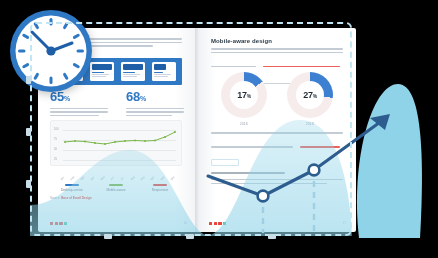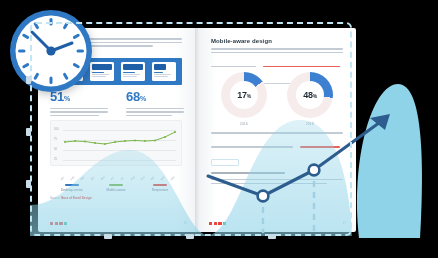--- a/index.html
+++ b/index.html
@@ -149,21 +149,21 @@
         <div class="mini-card" style="left:102px">
           <div class="thumb" style="width:60%"></div>
             <div class="ml b" style="width:45%"></div>
             <div class="ml" style="width:85%"></div>
             <div class="ml" style="width:70%"></div>
         </div>
       </div>
 
       <div class="stat-row">
         <div class="stat">
-          <div class="num"><span>51</span><span class="pct">%</span></div>
+          <div class="num"><span>65</span><span class="pct">%</span></div>
           <div class="desc">
             <div class="tline" style="width:100%"></div>
             <div class="tline" style="width:100%"></div>
             <div class="tline" style="width:84%"></div>
           </div>
         </div>
         <div class="stat">
           <div class="num"><span>68</span><span class="pct">%</span></div>
           <div class="desc">
             <div class="tline" style="width:100%"></div>
@@ -265,21 +265,21 @@
           <div class="donut" style="background: conic-gradient(rgb(61, 127, 208) 0deg, rgb(61, 127, 208) 54deg, rgb(246, 236, 236) 54deg, rgb(246, 236, 236) 360deg);">
             <div class="hole">
               <span class="val"><span>17</span><span class="pct">%</span></span>
             </div>
           </div>
           <div class="donut-year">2016</div>
         </div>
         <div class="donut-wrap">
           <div class="donut" style="background: conic-gradient(rgb(61, 127, 208) 0deg, rgb(61, 127, 208) 97.2deg, rgb(246, 236, 236) 97.2deg, rgb(246, 236, 236) 360deg);">
             <div class="hole">
-              <span class="val"><span>48</span><span class="pct">%</span></span>
+              <span class="val"><span>27</span><span class="pct">%</span></span>
             </div>
           </div>
           <div class="donut-year">2018</div>
         </div>
       </div>
 
       <div class="rp-lower">
         <div class="tline" style="width:100%"></div>
         <div class="tline" style="width:62%;display:inline-block"></div>
         <div class="tline red" style="width:30%;display:inline-block;margin-left:3px"></div>

